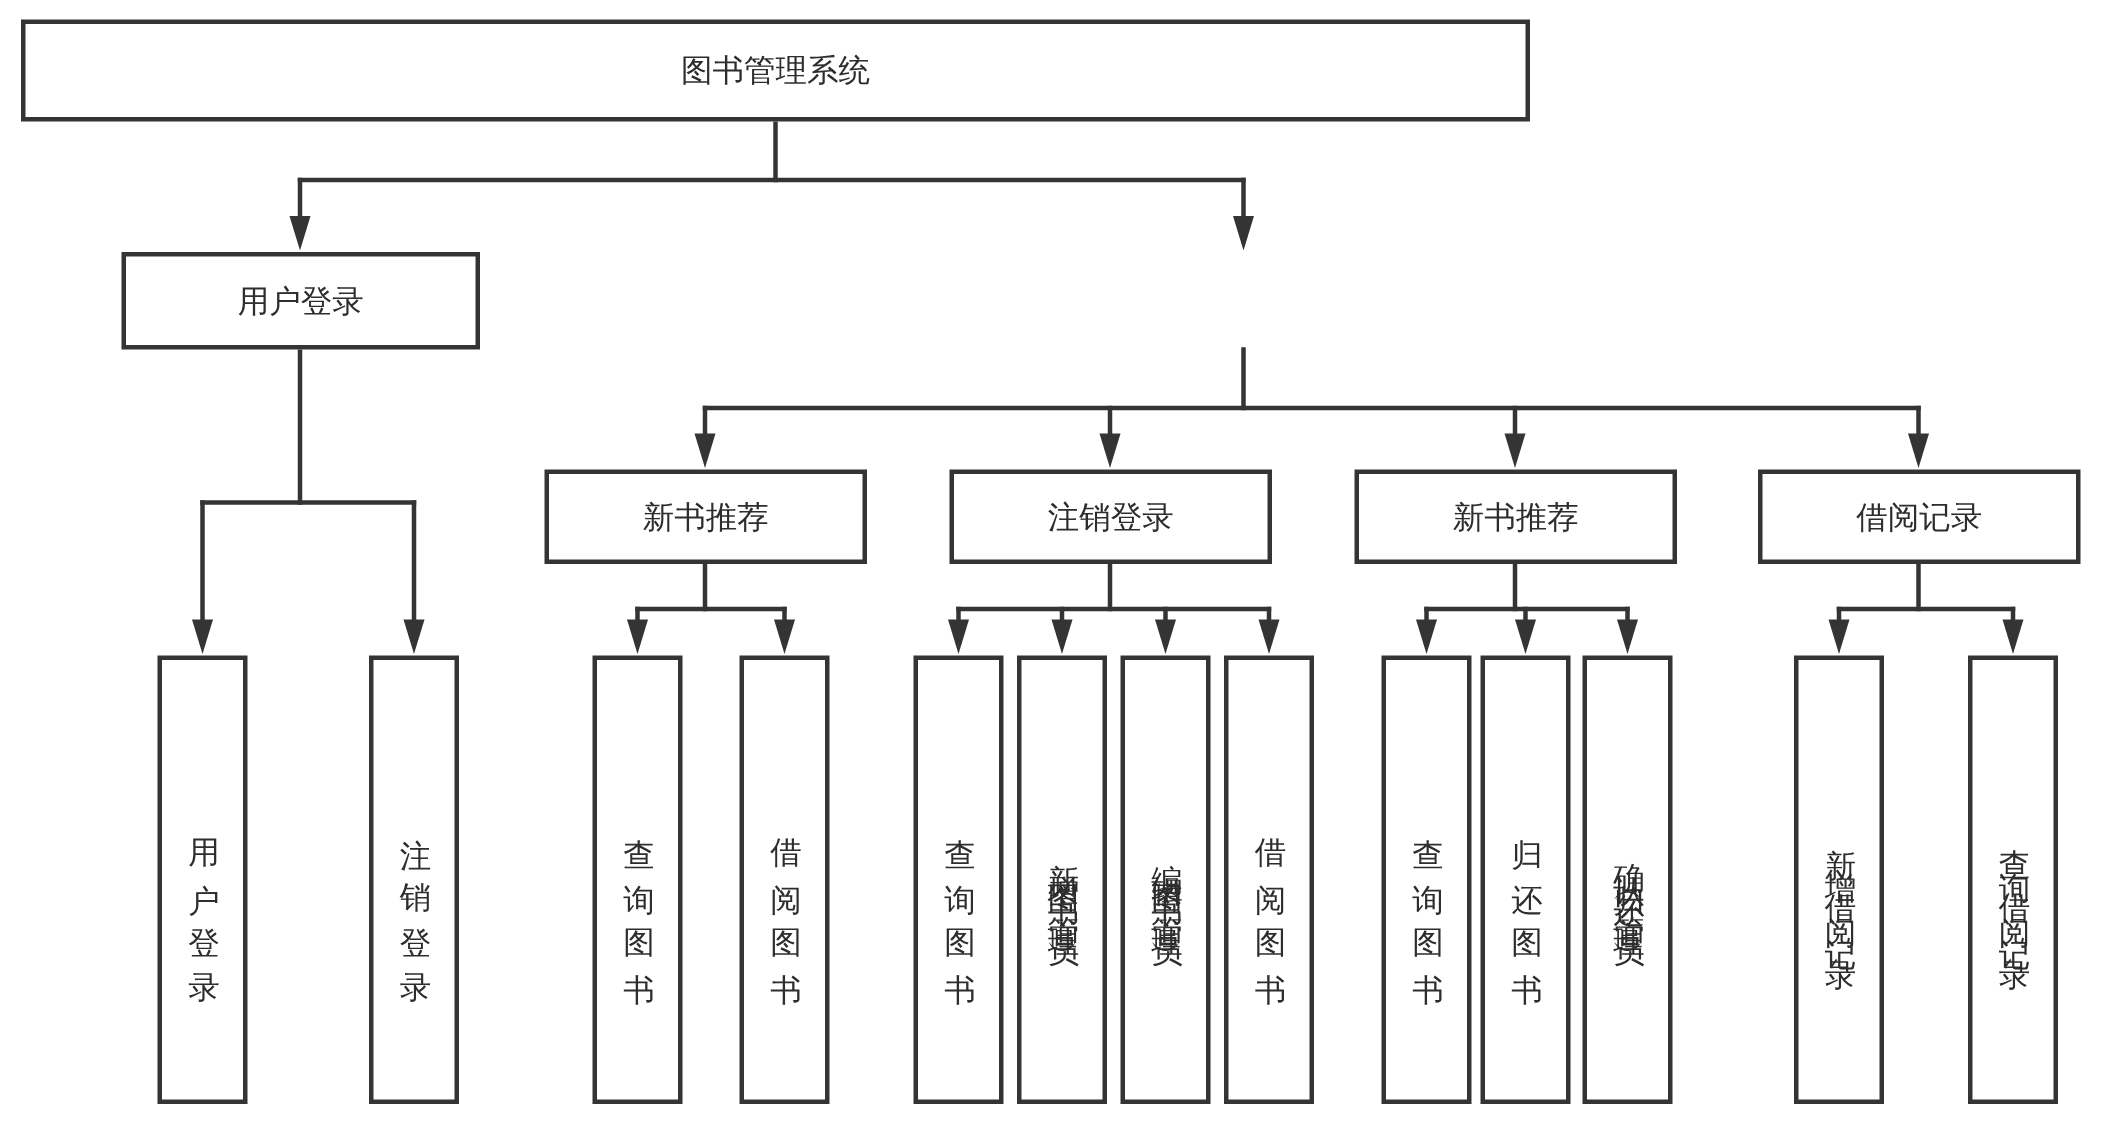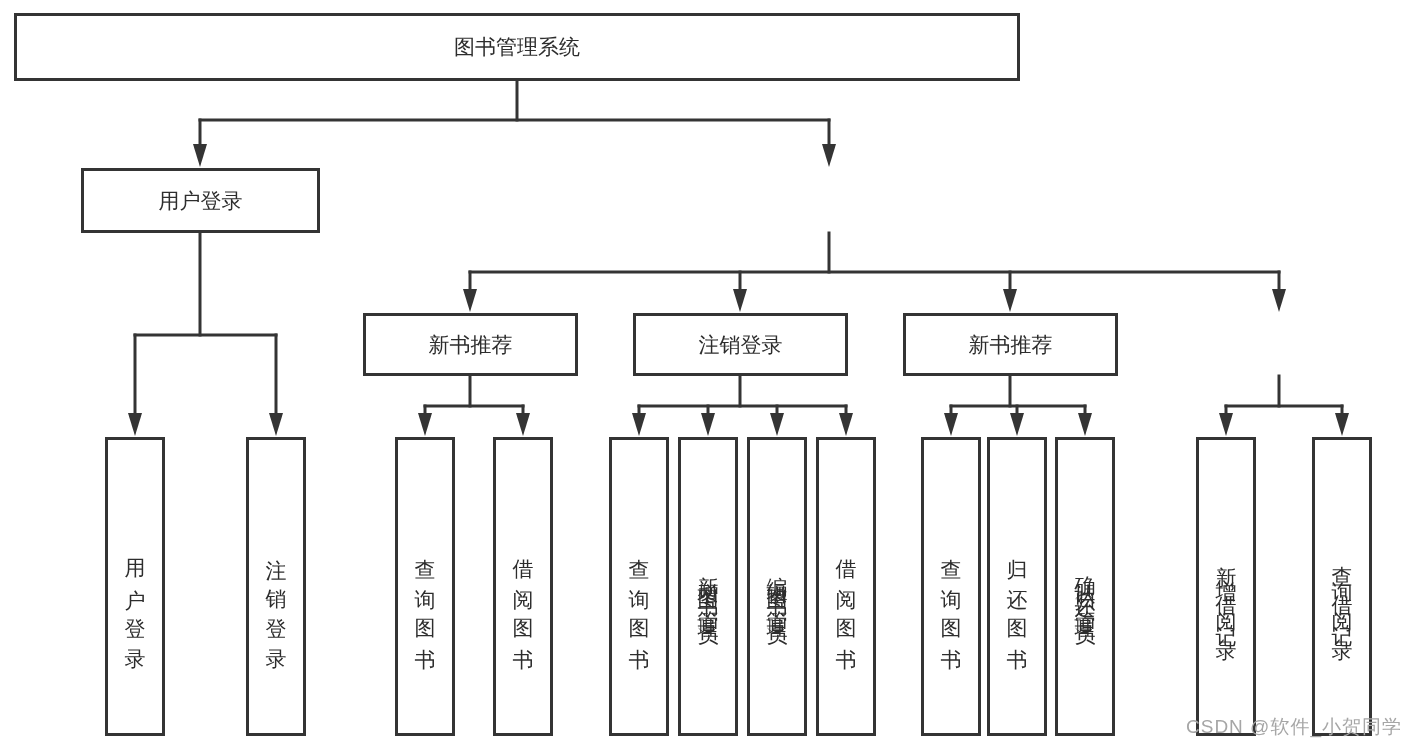--- a/index.html
+++ b/index.html
@@ -123,20 +123,23 @@
 
   <div class="node" style="left:363px;top:313px;width:215px;height:63px">
     <span>新书推荐</span>
   </div>
   <div class="node" style="left:633px;top:313px;width:215px;height:63px">
     <span>注销登录</span>
   </div>
   <div class="node" style="left:903px;top:313px;width:215px;height:63px">
     <span>新书推荐</span>
   </div>
+  <div class="node" style="left:1172px;top:313px;width:215px;height:63px">
+    <span>借阅记录</span>
+  </div>
 
   <div class="node leaf" style="left:105px">
     <span class="vtext sp4">用户登录</span>
   </div>
   <div class="node leaf" style="left:246px">
     <span class="vtext sp4">注销登录</span>
   </div>
 
   <div class="node leaf" style="left:395px">
     <span class="vtext sp4">查询图书</span>
@@ -168,14 +171,13 @@
     <span class="vtext sp9">确认归还（管理员）</span>
   </div>
 
   <div class="node leaf" style="left:1196px">
     <span class="vtext sp6">新增借阅记录</span>
   </div>
   <div class="node leaf" style="left:1312px">
     <span class="vtext sp6">查询借阅记录</span>
   </div>
 
-  <div class="watermark">CSDN @软件_小贺同学</div>
 </div>
 
 </body></html>

